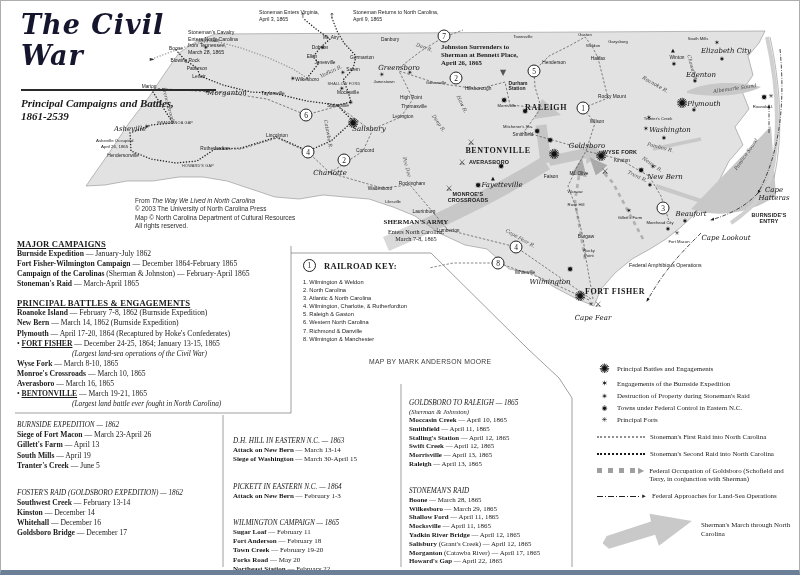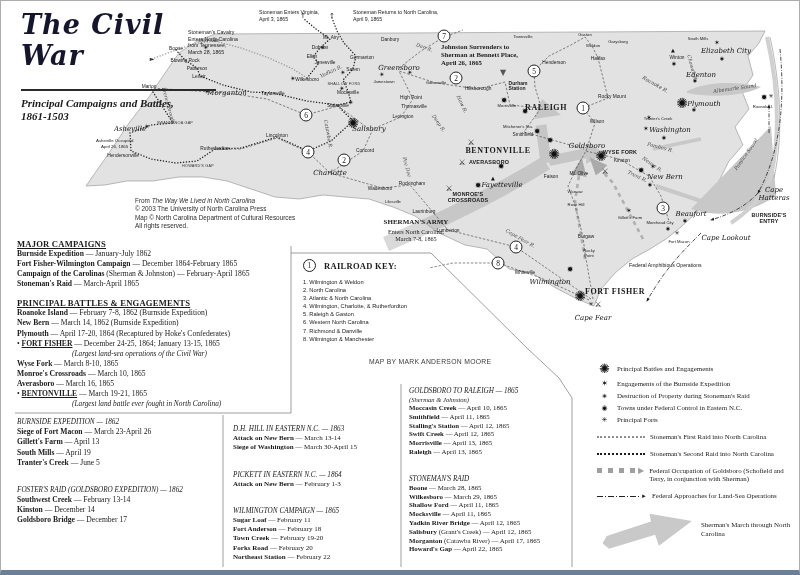--- a/index.html
+++ b/index.html
@@ -55,21 +55,21 @@
   .col-right{left:408px;top:386px;width:162px;}
   h3{margin:0;font:bold 8.6px "Liberation Serif",serif;text-decoration:underline;letter-spacing:.2px;}
   .sec{margin:0;}
   .sec + .sec{margin-top:9px;}
   .li{font-size:7.6px;line-height:10.1px;}
   .li b{font-weight:bold;}
   .li .u{text-decoration:underline;}
   .inote{font:italic 7.3px "Liberation Serif",serif;line-height:10.1px;padding-left:55px;}
   .grp-head{font:italic 7.2px "Liberation Serif",serif;margin:0 0 1px 0;}
   .grp-sub{font:italic 6.6px "Liberation Serif",serif;margin:0 0 1px 0;}
-  .grp{margin-top:0;}
+  .grp{margin-top:12px;}
   .col-mid .li,.col-right .li{font-size:7px;line-height:9.3px;}
   .col-right .li{font-size:6.9px;line-height:8.8px;}
   .nc-title{margin-top:16px;}
   .grp-sp{margin-top:18px;}
   
   .legend{position:absolute;left:596px;top:360px;width:198px;}
   .lrow{display:flex;align-items:center;gap:5px;margin-bottom:3.4px;font:6.9px "Liberation Serif",serif;}
   .lrow .ic{width:15px;text-align:center;flex:0 0 15px;font-family:"DejaVu Sans",sans-serif;color:#111;}
   .lrow.lines{margin-top:9px;align-items:flex-start;}
   .ls{flex:0 0 48px;margin-top:3px;height:0;}
@@ -346,21 +346,21 @@
 April 26, 1865</div>
       <div class="note" style="left: 628px; top: 261px;">Federal Amphibious Operations</div>
       <div class="note sh1" style="left: 370px; top: 217px;">SHERMAN'S ARMY</div>
       <div class="note sh2" style="left: 370px; top: 227px;">Enters North Carolina,
 March 7-8, 1865</div>
     </div>
 
   <div class="title-block">
     <div class="title">The Civil War</div>
     <div class="subtitle">
-      <span>Principal Campaigns and Battles,</span><br><span>1861-1503</span>
+      <span>Principal Campaigns and Battles,</span><br><span>1861-2539</span>
     </div>
   </div>
 
   <div class="credits">
     <div><span>From </span><i>The Way We Lived in North Carolina</i></div>
     <div>© 2003 The University of North Carolina Press</div>
     <div>Map © North Carolina Department of Cultural Resources</div>
     <div>All rights reserved.</div>
   </div>
 
@@ -414,20 +414,21 @@
             <div class="grp-head">BURNSIDE EXPEDITION — 1862</div>
             <div class="li"><b>Siege of Fort Macon</b><span> — March 23-April 26</span></div>
             <div class="li"><b>Gillett's Farm</b><span> — April 13</span></div>
             <div class="li"><b>South Mills</b><span> — April 19</span></div>
             <div class="li"><b>Tranter's Creek</b><span> — June 5</span></div>
           </div>
           <div class="grp grp-sp">
             <div class="grp-head">FOSTER'S RAID (GOLDSBORO EXPEDITION) — 1862</div>
             <div class="li"><b>Southwest Creek</b><span> — February 13-14</span></div>
             <div class="li"><b>Kinston</b><span> — December 14</span></div>
+            <div class="li"><b>Whitehall</b><span> — December 16</span></div>
             <div class="li"><b>Goldsboro Bridge</b><span> — December 17</span></div>
           </div>
         </div>
     </div>
   </section>
 
   <section class="col col-mid" id="mid-groups">
       <div class="grp">
         <div class="grp-head">D.H. HILL IN EASTERN N.C. — 1863</div>
         <div class="li"><b>Attack on New Bern</b><span> — March 13-14</span></div>
@@ -435,21 +436,21 @@
       </div>
       <div class="grp grp-sp">
         <div class="grp-head">PICKETT IN EASTERN N.C. — 1864</div>
         <div class="li"><b>Attack on New Bern</b><span> — February 1-3</span></div>
       </div>
       <div class="grp grp-sp">
         <div class="grp-head">WILMINGTON CAMPAIGN — 1865</div>
         <div class="li"><b>Sugar Loaf</b><span> — February 11</span></div>
         <div class="li"><b>Fort Anderson</b><span> — February 18</span></div>
         <div class="li"><b>Town Creek</b><span> — February 19-20</span></div>
-        <div class="li"><b>Forks Road</b><span> — February 20</span></div>
+        <div class="li"><b>Forks Road</b><span> — May 20</span></div>
         <div class="li"><b>Northeast Station</b><span> — February 22</span></div>
       </div>
     </section>
 
   <section class="col col-right" id="right-groups">
       <div class="grp">
         <div class="grp-head">GOLDSBORO TO RALEIGH — 1865</div>
         <div class="grp-sub">(Sherman &amp; Johnston)</div>
         <div class="li"><b>Moccasin Creek</b><span> — April 10, 1865</span></div>
         <div class="li"><b>Smithfield</b><span> — April 11, 1865</span></div>

